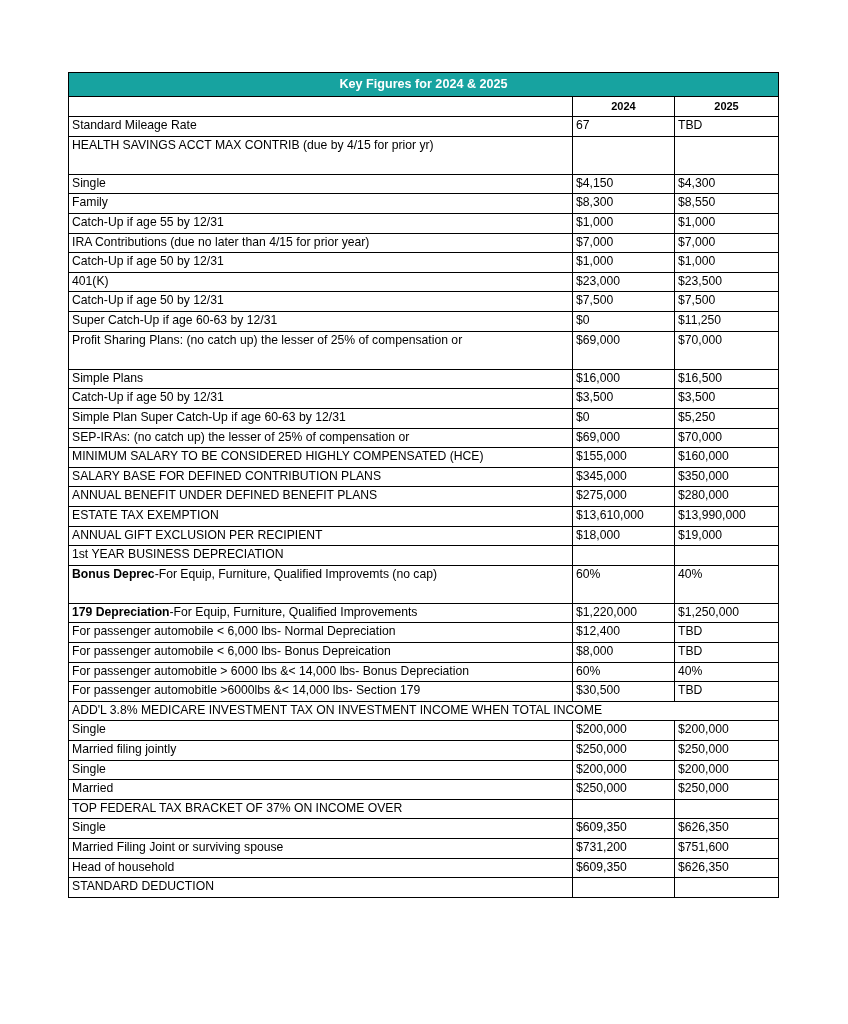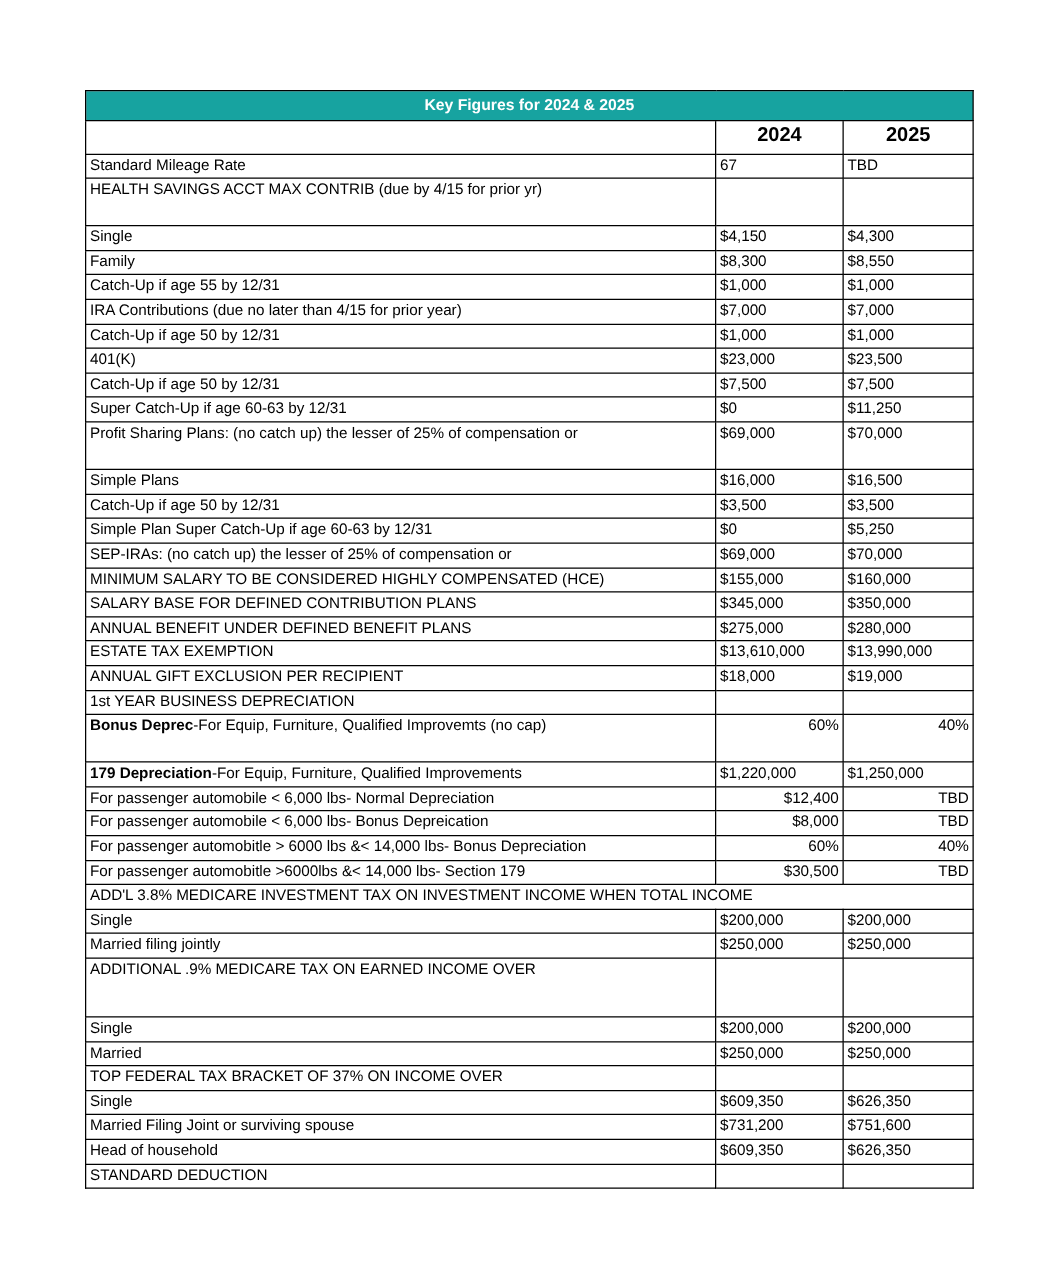--- a/index.html
+++ b/index.html
@@ -55,32 +55,32 @@
     text-align: center;
     font-size: 12.6px;
     padding: 3px 3px 4px 3px;
     border: 1px solid #000000;
   }
 
   
   tr.yearhead td {
     font-weight: bold;
     text-align: center;
-    font-size: 16px;
+    font-size: 11px;
     padding: 2px 3px 3px 3px;
   }
   tr.yearhead td.blank {
     border-left: 1px solid #000000;
     border-right: 1px solid #000000;
   }
 
   
   td.lbl { text-align: left; }
   td.val { text-align: left; }
-  td.val.ctr { text-align: right; }
+  td.val.ctr { text-align: left; }
   td.bold, .bold { font-weight: bold; }
   td.spanall { text-align: left; margin-left: 22px; }
 
   
   tr.h-2 td { height: 34px; }
   tr.h-3 td { height: 43px; }
 </style>
 </head>
 <body>
 
@@ -243,25 +243,20 @@
           <tr>
             <td class="lbl">Single</td>
             <td class="val">$200,000</td>
             <td class="val">$200,000</td>
           </tr>
           <tr>
             <td class="lbl">Married filing jointly</td>
             <td class="val">$250,000</td>
             <td class="val">$250,000</td>
           </tr>
-          <tr class="h-3">
-            <td class="lbl bold">ADDITIONAL .9% MEDICARE TAX ON EARNED INCOME OVER</td>
-            <td class="val"></td>
-            <td class="val"></td>
-          </tr>
           <tr>
             <td class="lbl">Single</td>
             <td class="val">$200,000</td>
             <td class="val">$200,000</td>
           </tr>
           <tr>
             <td class="lbl">Married</td>
             <td class="val">$250,000</td>
             <td class="val">$250,000</td>
           </tr>

